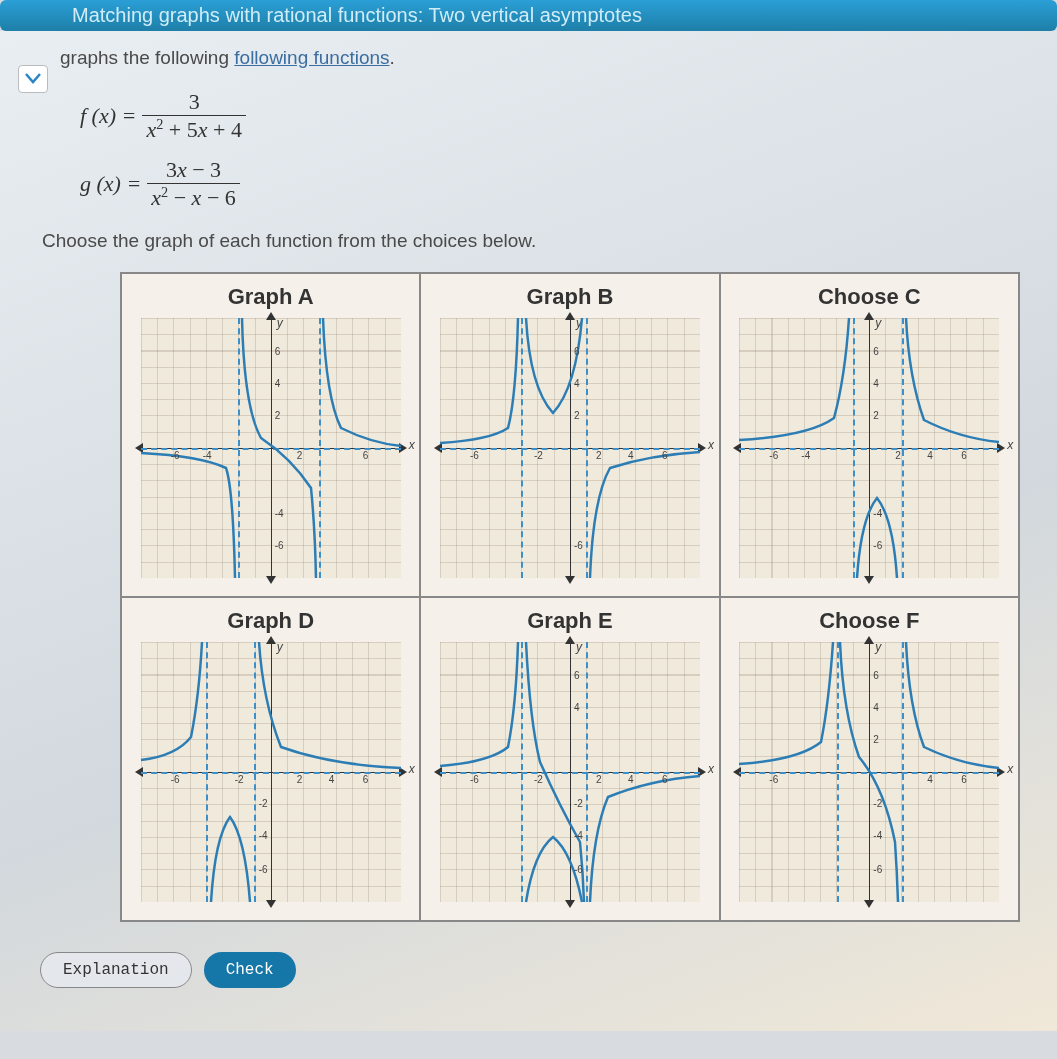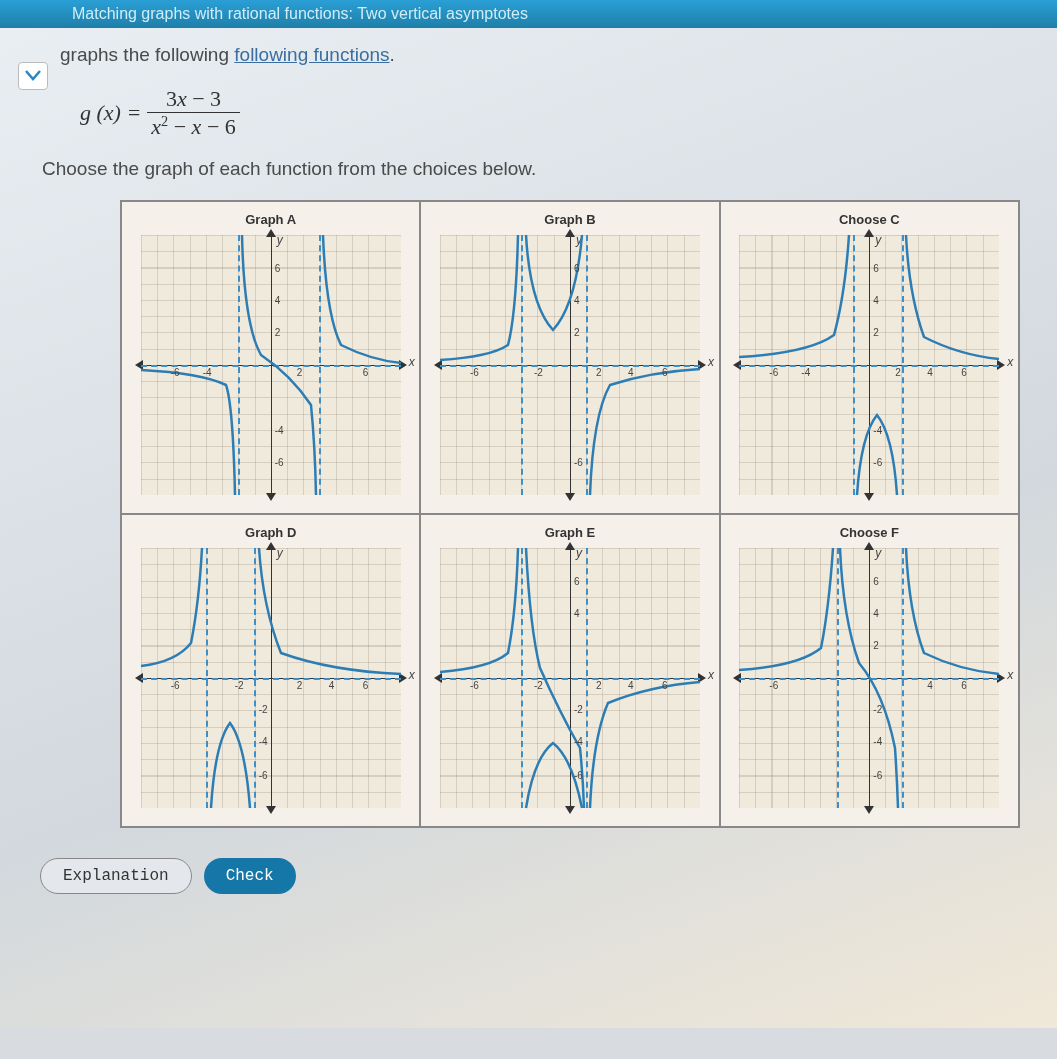--- a/index.html
+++ b/index.html
@@ -6,24 +6,25 @@
   body {
     font-family: Arial, sans-serif;
     background: #d8dce0;
     width: 1057px;
     color: #444;
   }
   .header-bar {
     background: linear-gradient(#2a9fd6, #1e7fa8);
     color: #d0ecf7;
     padding: 4px 6px 4px 72px;
-    font-size: 16px;
+    font-size: 20px;
     min-height: 28px;
     display: flex;
     align-items: center;
+    border-radius: 6px;
   }
   .content {
     padding: 8px 20px 30px 20px;
     background: linear-gradient(160deg, #e8eef2 0%, #d2d8dd 60%, #f0e8d8 100%);
     min-height: 1000px;
     position: relative;
   }
   .chevron-box {
     position: absolute;
     left: 18px;
@@ -85,21 +86,21 @@
   }
   table.graphs td {
     border: 2px solid #888;
     width: 33.33%;
     padding: 10px 8px 18px 8px;
     vertical-align: top;
     text-align: center;
   }
   .graph-title {
     font-weight: bold;
-    font-size: 13px;
+    font-size: 22px;
     color: #333;
     margin-bottom: 8px;
   }
   .graph-canvas {
     position: relative;
     width: 260px;
     height: 260px;
     margin: 0 auto;
     background-image:
       repeating-linear-gradient(to right, rgba(140,120,100,.25) 0 1px, transparent 1px 16.25px),
@@ -204,20 +205,27 @@
         </svg>
     </span>
   </div>
 
   <div class="prompt-line">
     <span>graphs the following </span><span class="underline">following functions</span><span>.</span>
   </div>
 
   <div class="math-area">
     <div class="fn-row">
+      <span class="fn-name">f (x) =</span>
+      <span class="frac">
+        <span class="num">3</span>
+        <span class="den"><i>x</i><span class="sup">2</span> + 5<i>x</i> + 4</span>
+      </span>
+    </div>
+    <div class="fn-row">
       <span class="fn-name">g (x) =</span>
       <span class="frac">
         <span class="num">3<i>x</i> − 3</span>
         <span class="den"><i>x</i><span class="sup">2</span> − <i>x</i> − 6</span>
       </span>
     </div>
   </div>
 
   <div class="instruction">Choose the graph of each function from the choices below.</div>
 

